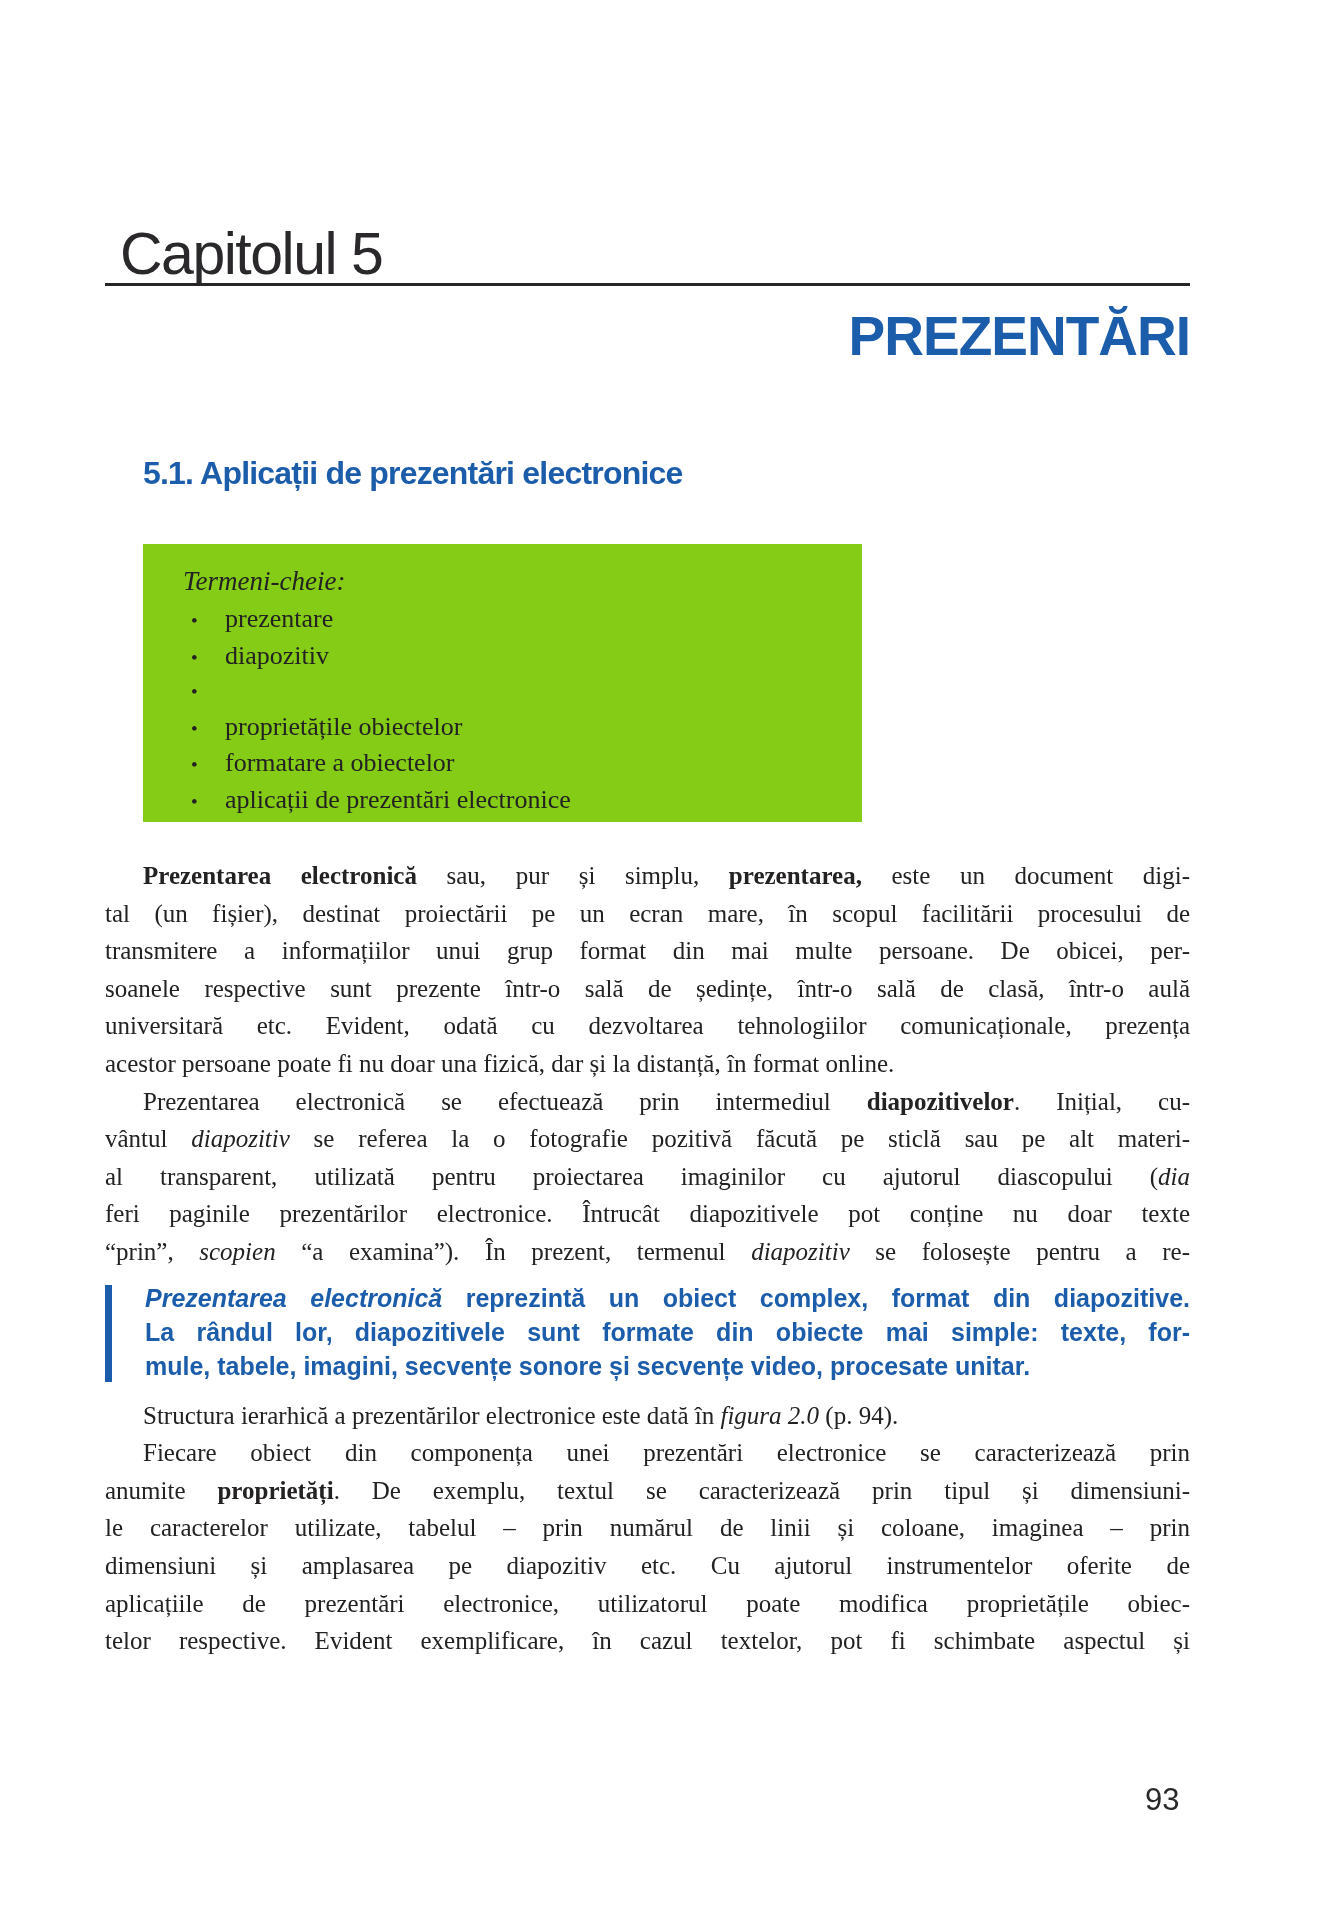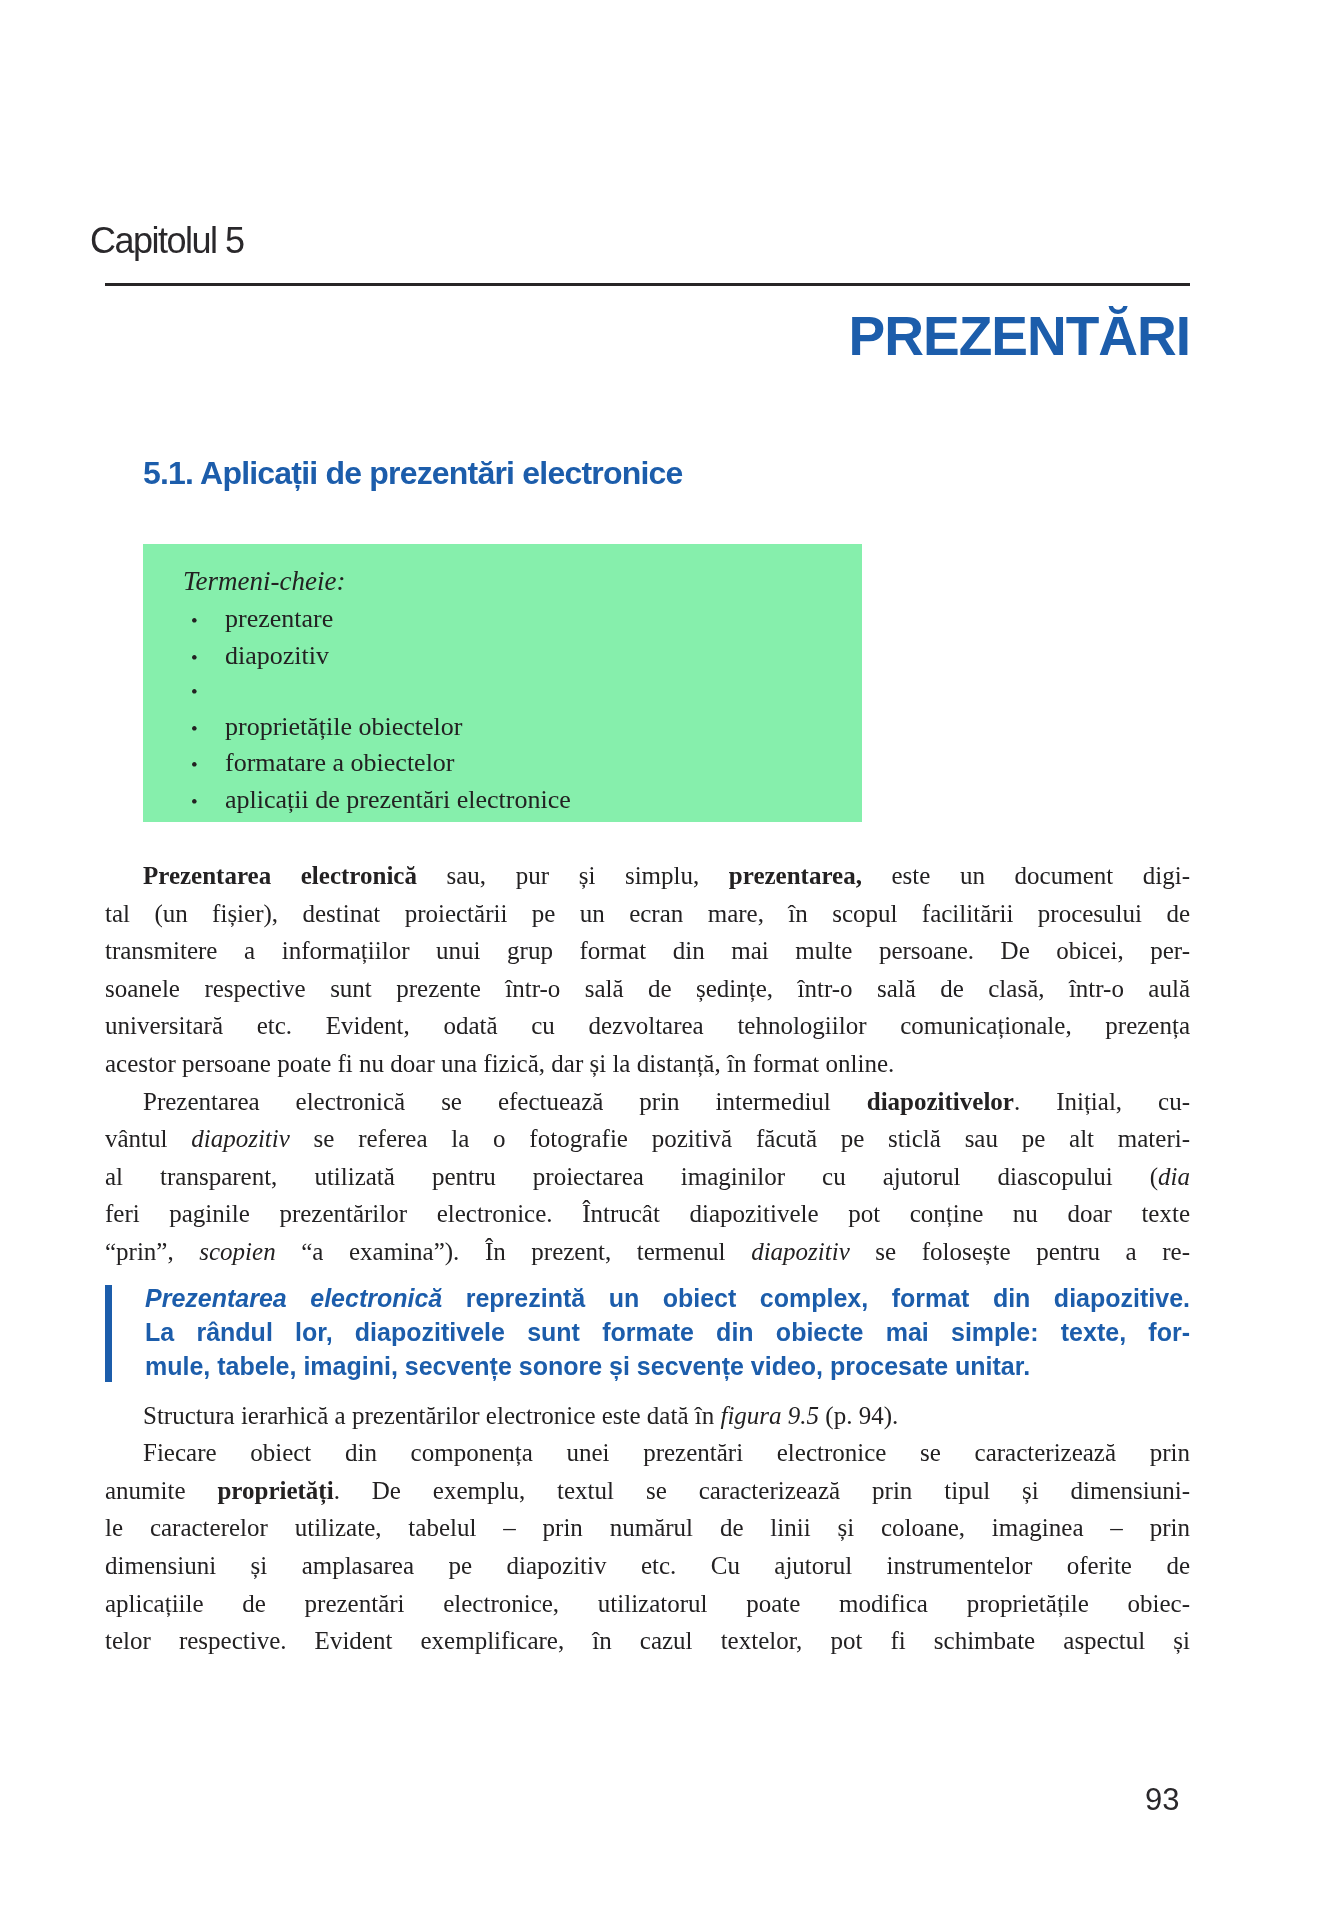--- a/index.html
+++ b/index.html
@@ -9,25 +9,25 @@
     height: 1930px;
     background: #ffffff;
     overflow: hidden;
     font-family: "Liberation Serif", serif;
     color: #232122;
   }
 
   
   .chapter {
     position: absolute;
-    left: 90px;
+    left: 120px;
     top: 220px;
     font-family: "Liberation Sans", sans-serif;
     font-weight: 400;
-    font-size: 36px;
+    font-size: 59px;
     letter-spacing: -1.5px;
     color: #2a282b;
   }
   .chapter-rule {
     position: absolute;
     left: 105px;
     top: 283px;
     width: 1085px;
     height: 3px;
     background: #272526;
@@ -131,21 +131,21 @@
 <body>
 
 <div class="page">
 
   <div class="chapter">Capitolul 5</div>
   <div class="chapter-rule" style="background: rgb(39, 37, 38);"></div>
   <div class="page-title" style="color: rgb(28, 93, 171);">PREZENTĂRI</div>
 
   <div class="section-heading" style="color: rgb(28, 93, 171);">5.1. Aplicații de prezentări electronice</div>
 
-  <div class="key-box" style="background: #86efac;">
+  <div class="key-box" style="background: #84cc16;">
     <div class="key-label">Termeni-cheie:</div>
     <div id="key-list">
         <div class="key-item">
           <span class="key-bullet">•</span>
           <span>prezentare</span>
         </div>
         <div class="key-item">
           <span class="key-bullet">•</span>
           <span>diapozitiv</span>
         </div>
@@ -185,21 +185,21 @@
       </div>
       <div class="callout-wrap">
         <div class="callout-bar" style="background: rgb(28, 93, 171);"></div>
         <div class="callout" style="color: rgb(28, 93, 171);">
           <div class="line j"><i>Prezentarea electronică</i> reprezintă un obiect complex, format din diapozitive.</div>
           <div class="line j">La rândul lor, diapozitivele sunt formate din obiecte mai simple: texte, for-</div>
           <div class="line">mule, tabele, imagini, secvențe sonore și secvențe video, procesate unitar.</div>
         </div>
       </div>
       <div class="para">
-        <div class="line indent">Structura ierarhică a prezentărilor electronice este dată în <i>figura 9.5</i> (p. 94).</div>
+        <div class="line indent">Structura ierarhică a prezentărilor electronice este dată în <i>figura 2.0</i> (p. 94).</div>
       </div>
       <div class="para">
         <div class="line indent j">Fiecare obiect din componența unei prezentări electronice se caracterizează prin</div>
         <div class="line j">anumite <b>proprietăți</b>. De exemplu, textul se caracterizează prin tipul și dimensiuni-</div>
         <div class="line j">le caracterelor utilizate, tabelul – prin numărul de linii și coloane, imaginea – prin</div>
         <div class="line j">dimensiuni și amplasarea pe diapozitiv etc. Cu ajutorul instrumentelor oferite de</div>
         <div class="line j">aplicațiile de prezentări electronice, utilizatorul poate modifica proprietățile obiec-</div>
         <div class="line j">telor respective. Evident exemplificare, în cazul textelor, pot fi schimbate aspectul și</div>
       </div>
     </div>

